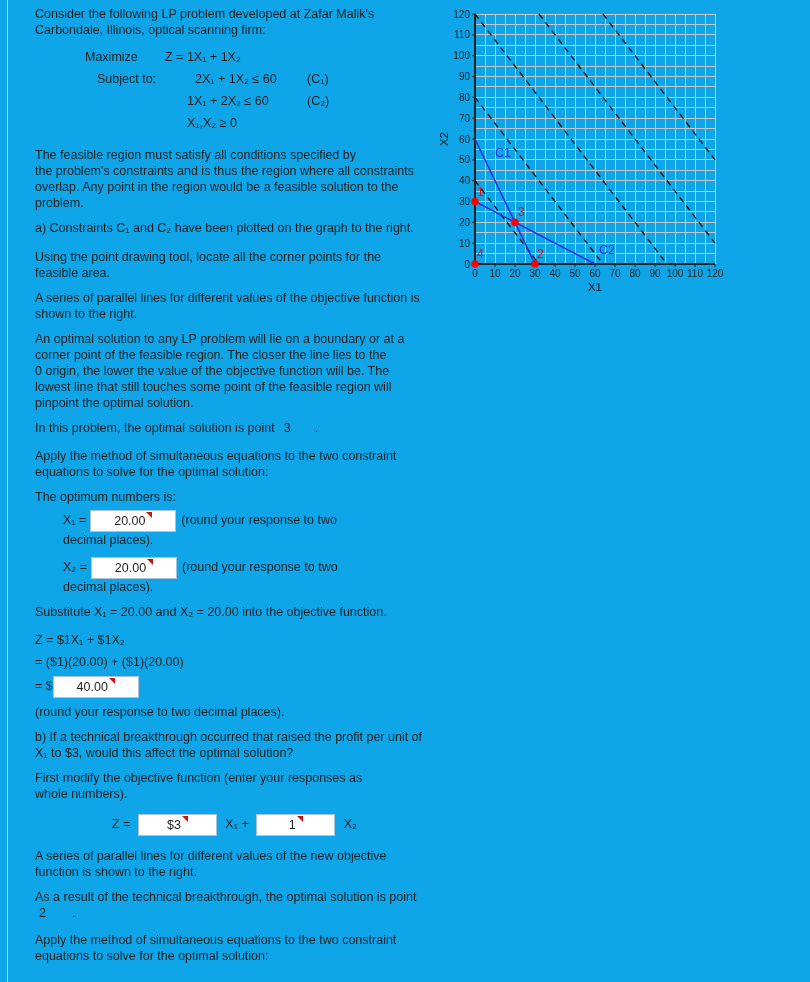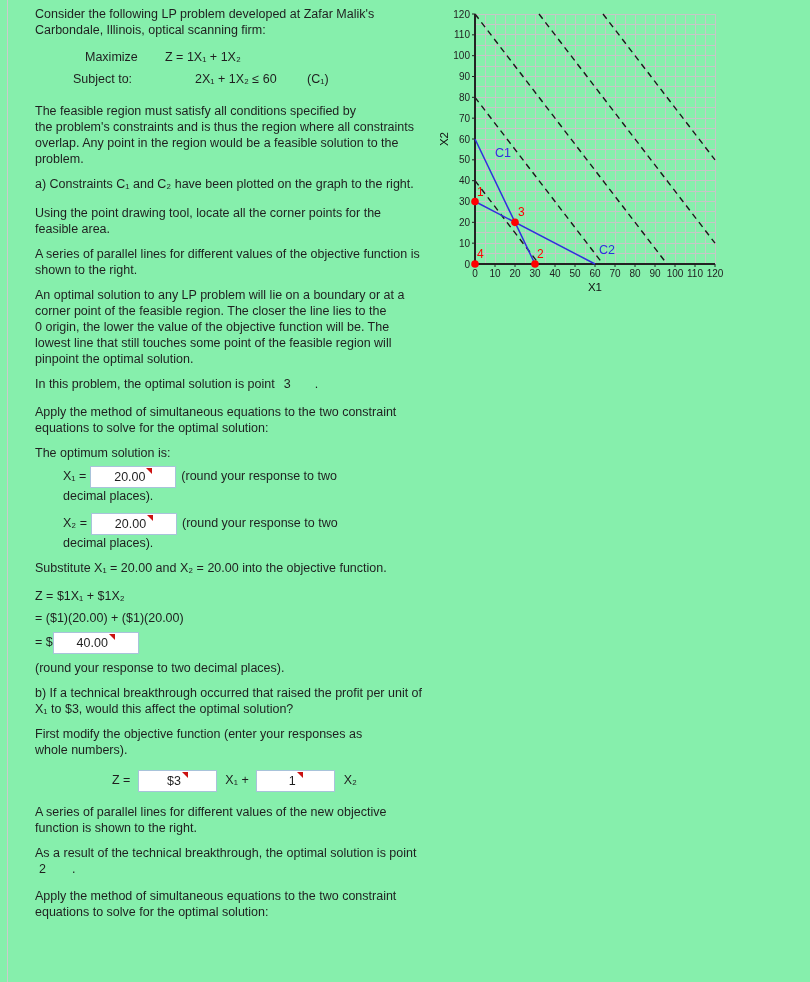--- a/index.html
+++ b/index.html
@@ -1,16 +1,16 @@
 <!DOCTYPE html>
 <html><head>
 <meta charset="utf-8">
 <style>
   html,body{margin:0;padding:0;background:#fff;}
-  .page{position:relative;width:810px;height:982px;background:#86efac;overflow:hidden;
+  .page{position:relative;width:810px;height:982px;background:#0ea5e9;overflow:hidden;
         font-family:"Liberation Sans","DejaVu Sans",sans-serif;font-size:12.5px;line-height:16px;color:#1f1f1f;}
   .left-rule{position:absolute;left:7px;top:0;width:1px;height:100%;background:#cccccc;}
   .content{position:absolute;left:35px;top:6px;width:420px;}
   .content p{margin:0 0 9px 0;white-space:pre-wrap;}
   .it{}
   .b{font-weight:normal;}
   .eqblock{position:relative;margin:4px 0 12px 0;}
   .eqrow{position:relative;height:22px;}
   .eqrow span{position:absolute;top:2px;white-space:pre;}
   .ans-row{margin:0 0 9px 28px;white-space:pre-wrap;}
@@ -38,23 +38,30 @@
   <div class="content">
     <p>Consider the following LP problem developed at Zafar Malik's
 Carbondale, Illinois, optical scanning firm:</p>
 
     <div class="eqblock">
       <div class="eqrow">
         <span class="b" style="left:50px">Maximize</span>
         <span style="left:130px">Z = 1X₁ + 1X₂</span>
       </div>
       <div class="eqrow">
-        <span style="left:38px">Subject to:</span>
+        <span style="left:62px">Subject to:</span>
         <span style="left:160px">2X₁ + 1X₂ ≤ 60</span>
         <span style="left:272px">(C₁)</span>
+      </div>
+      <div class="eqrow">
+        <span style="left:152px">1X₁ + 2X₂ ≤ 60</span>
+        <span style="left:272px">(C₂)</span>
+      </div>
+      <div class="eqrow">
+        <span style="left:152px">X₁,X₂ ≥ 0</span>
       </div>
     </div>
 
     <p>The feasible region must satisfy all conditions specified by
 the problem's constraints and is thus the region where all constraints
 overlap. Any point in the region would be a feasible solution to the
 problem.</p>
 
     <p style="margin-bottom:13px">a) Constraints C₁ and C₂ have been plotted on the graph to the right.</p>
 
@@ -69,21 +76,21 @@
 0 origin, the lower the value of the objective function will be. The
 lowest line that still touches some point of the feasible region will
 pinpoint the optimal solution.</p>
 
     <p style="margin-bottom:12px"><span>In this problem, the optimal solution is point</span><span class="inline-ans">3</span><span>.</span></p>
 
     <p>Apply the method of simultaneous equations to the two constraint
 equations to solve for the optimal solution:</p>
 
 
-    <p style="margin-bottom:5px">The optimum solution is:</p>
+    <p style="margin-bottom:5px">The optimum numbers is:</p>
 
     <div class="ans-row"><span>X₁ =</span><span class="abox"><span class="val">20.00</span><span class="tri"></span></span><span class="it">(round your response to two
 decimal places).</span></div>
 
     <div class="ans-row"><span>X₂ =</span><span class="abox"><span class="val">20.00</span><span class="tri"></span></span><span class="it">(round your response to two
 decimal places).</span></div>
 
     <p style="margin-bottom:12px">Substitute X₁ = 20.00 and X₂ = 20.00 into the objective function.</p>
 
     <div class="zblock">

